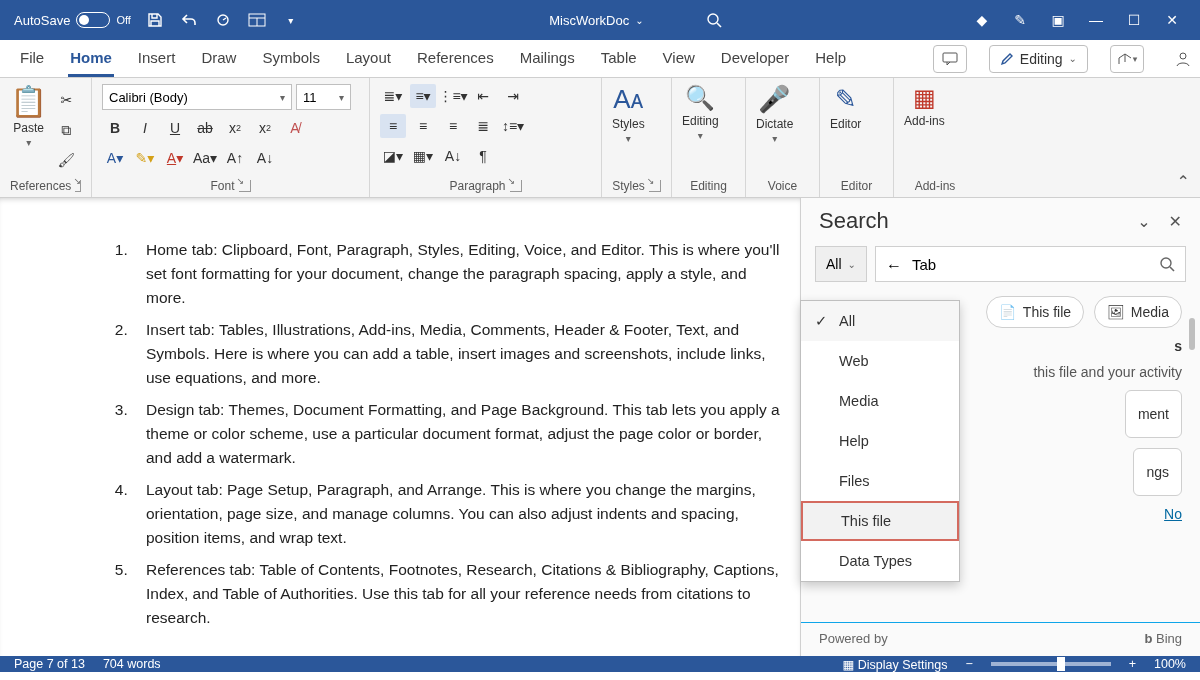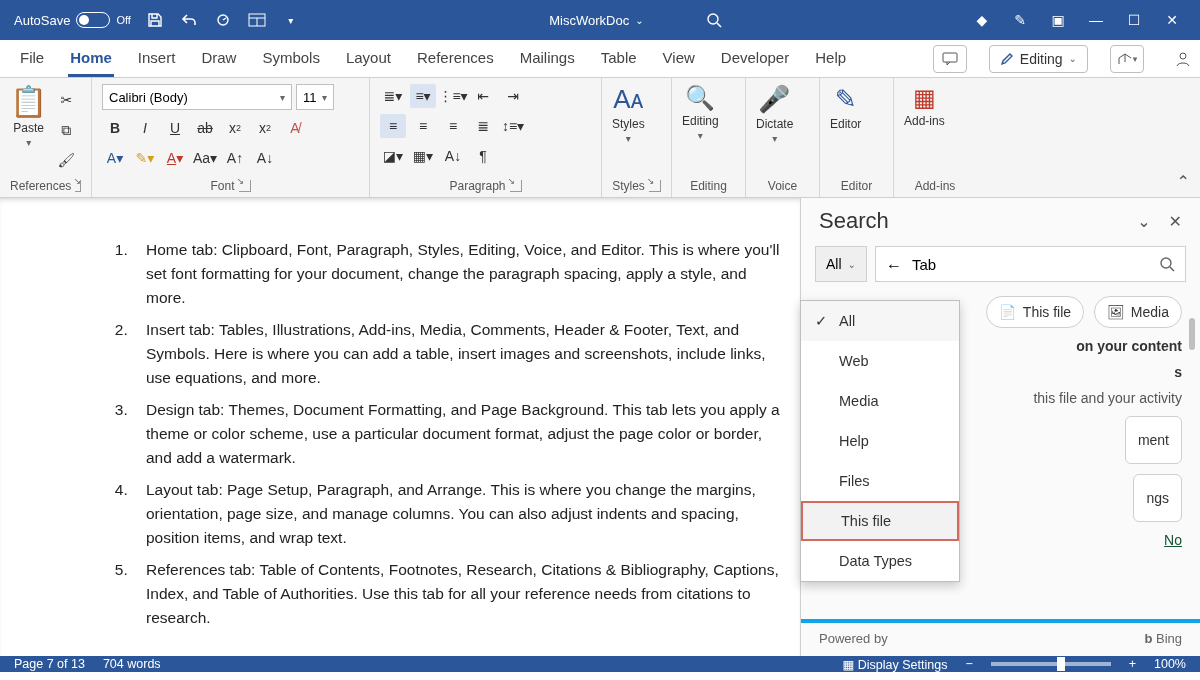--- a/index.html
+++ b/index.html
@@ -29,21 +29,21 @@
 .rgroup { border-right: 1px solid #d6d6d6; padding: 6px 10px 4px 10px; display: flex; flex-direction: column; justify-content: space-between; }
 .rgroup .lbl { text-align: center; font-size: 12px; color: #555; padding-top: 4px; display:flex; justify-content:center; align-items:center; gap:4px; }
 .rgroup .body { flex: 1; display: flex; align-items: flex-start; gap: 6px; }
 .rcol { display:flex; flex-direction:column; align-items:center; gap:2px; }
 .rcol .big { font-size: 30px; color:#2b579a; }
 .rcol .txt { font-size: 12px; color:#333; }
 .minibtn { width:26px; height:24px; display:flex; align-items:center; justify-content:center; font-size:14px; color:#333; cursor:pointer; border-radius:2px; }
 .fontselect { display:flex; gap:4px; }
 .fontselect .sel { height:26px; border:1px solid #bfbfbf; background:#fff; font-size:13px; padding:0 6px; display:flex; align-items:center; justify-content:space-between; }
 .sel.name { width:190px; }
-.sel.size { width:38px; }
+.sel.size { width:55px; }
 .row { display:flex; gap:4px; }
 .launcher { width:12px; height:12px; border:1px solid #999; border-top:none; border-left:none; transform: none; display:inline-block; position:relative; }
 .launcher::after { content:"↘"; font-size:9px; position:absolute; top:-4px; left:-2px; color:#666; }
 .collapse { position:absolute; right:10px; bottom:6px; cursor:pointer; color:#555; }
 
 
 .workspace { display:flex; height: calc(680px - 40px - 38px - 120px - 24px); background:#e6e6e6; }
 .page { flex:1; background:#fff; margin:0; padding: 40px 10px 10px 110px; overflow:hidden; position:relative; box-shadow: inset 0 4px 6px -4px rgba(0,0,0,0.25); }
 .page ol { list-style: decimal; font-size: 15.5px; line-height: 1.55; color:#222; padding-left: 22px; }
 .page li { margin-bottom: 8px; padding-left: 14px; }
@@ -54,21 +54,21 @@
 .pane-hdr h3 { font-size:22px; font-weight:400; color:#333; }
 .pane-hdr .ctrls { display:flex; gap:18px; color:#555; cursor:pointer; }
 .searchrow { display:flex; gap:8px; padding: 4px 14px; align-items:center; }
 .scopebtn { height:36px; border:1px solid #cfcfcf; background:#efefef; display:flex; align-items:center; padding:0 10px; gap:6px; font-size:14px; cursor:pointer; }
 .searchbox { flex:1; height:36px; border:1px solid #cfcfcf; background:#fff; display:flex; align-items:center; padding:0 10px; gap:10px; }
 .searchbox input { flex:1; border:none; outline:none; font-size:15px; }
 .pill { border:1px solid #cfcfcf; border-radius:16px; height:32px; display:flex; align-items:center; padding:0 12px; gap:6px; font-size:14px; background:#fff; cursor:pointer; }
 .pane .content { padding: 10px 18px 8px 18px; font-size:14px; color:#333; display:flex; flex-direction:column; gap:10px; }
 .sugrow { display:flex; gap:10px; }
 .actpill { border:1px solid #cfcfcf; border-radius:6px; height:48px; display:flex; align-items:center; padding:0 12px; font-size:14px; background:#fff; }
-.powered { padding: 8px 18px 10px 18px; display:flex; justify-content:space-between; color:#666; font-size:13px; border-top:4px solid #0ea5e9; margin-top:auto; }
+.powered { padding: 8px 18px 10px 18px; display:flex; justify-content:space-between; color:#666; font-size:13px; border-top:1px solid #0ea5e9; margin-top:auto; }
 
 
 .dropdown { position:absolute; top:300px; left:800px; width:160px; background:#fff; border:1px solid #bfbfbf; box-shadow:0 4px 10px rgba(0,0,0,0.2); z-index:50; }
 .dropdown .ditem { height:40px; display:flex; align-items:center; gap:10px; padding:0 14px; font-size:14.5px; color:#333; cursor:pointer; }
 .dropdown .ditem.sel { background:#f6f6f6; }
 .dropdown .ditem.hl { border:2px solid #d46a5f; background:#f2f2f2; }
 .check { color:#333; width:14px; }
 
 
 .thumb { position:absolute; right:5px; top:120px; width:6px; height:32px; background:#bfbfbf; border-radius:3px; }
@@ -373,30 +373,29 @@
               <line x1="11" y1="11" x2="15" y2="15" stroke="#666" stroke-width="1.6"></line>
             </svg>
           </span>
       </div>
     </div>
     <div class="content">
       <div class="sugrow" style="justify-content:flex-end;">
         <span class="pill">📄 <span>This file</span></span>
         <span class="pill">🖼 <span>Media</span></span>
       </div>
-      <div style="font-weight:600; text-align:right;">on your content</div>
       <div style="text-align:right; font-weight:600;">s</div>
       <div style="text-align:right; color:#555;">this file and your activity</div>
       <div class="sugrow" style="justify-content:flex-end;">
           <span class="actpill">ment</span>
         </div>
       <div class="sugrow" style="justify-content:flex-end;">
           <span class="actpill">ngs</span>
         </div>
-      <div style="text-align:right;"><a href="#" style="color:#14532d;text-decoration:underline;">No</a></div>
+      <div style="text-align:right;"><a href="#" style="color:#0369a1;text-decoration:underline;">No</a></div>
     </div>
     <div class="powered">
       <span>Powered by</span>
       <span><b>b</b> <span>Bing</span></span>
     </div>
     <div class="thumb"></div>
   </div>
 </div>
 
 <div class="dropdown">

